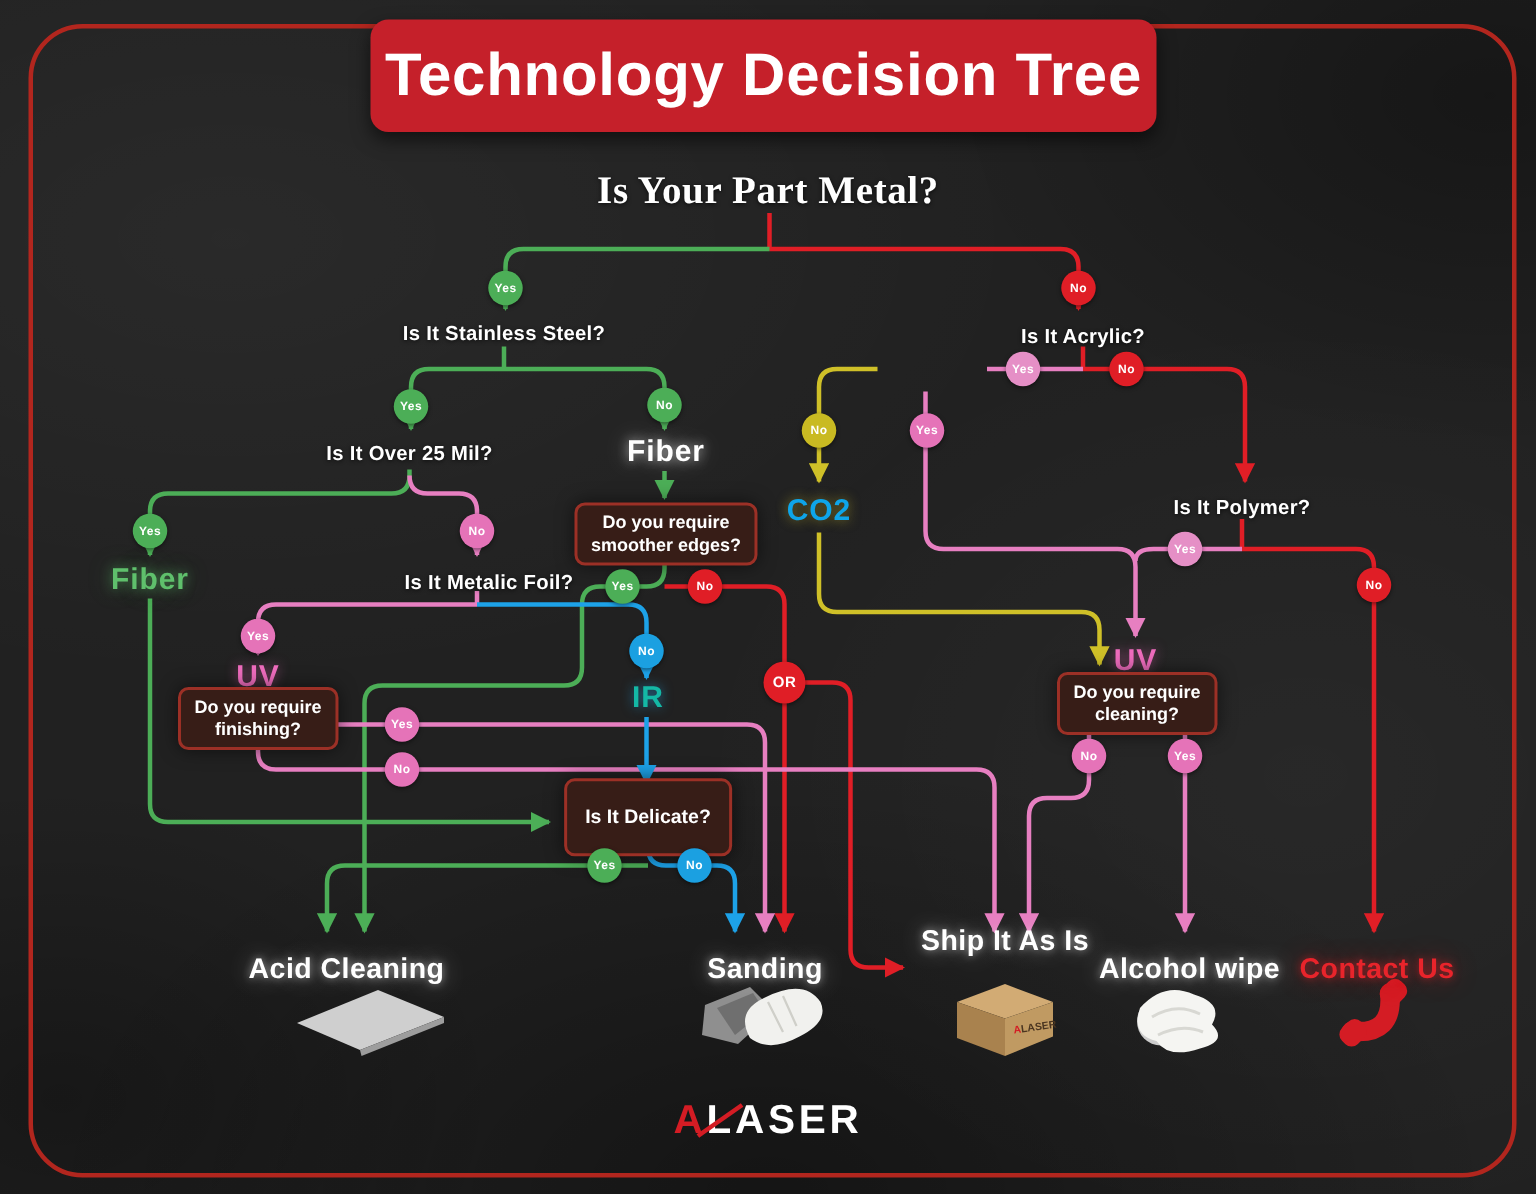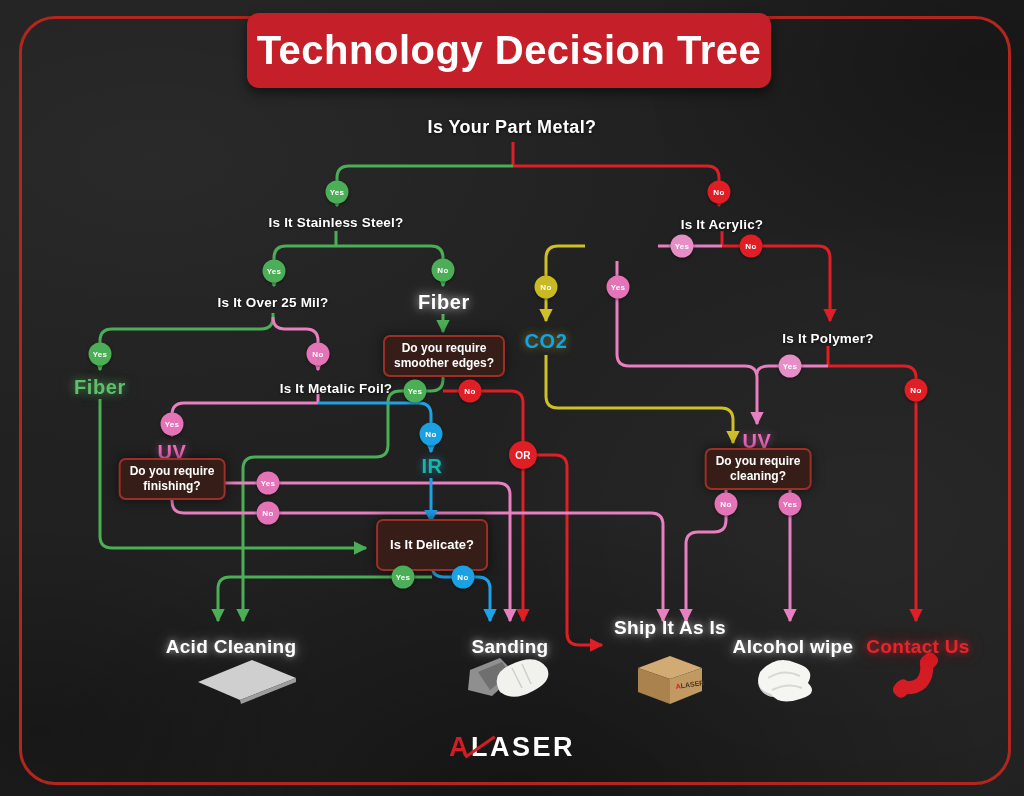--- a/index.html
+++ b/index.html
@@ -13,21 +13,21 @@
     radial-gradient(420px 300px at 4% 92%, rgba(0,0,0,.3), transparent 70%);}
   .frame{position:absolute;left:19px;top:16px;width:986px;height:763px;
     border:3px solid #b2261e;border-radius:36px;}
   .banner{position:absolute;left:247px;top:13px;width:524px;height:75px;background:#c5202a;
     border-radius:12px;display:flex;align-items:center;justify-content:center;
     box-shadow:0 5px 12px rgba(0,0,0,.55);}
   .banner h1{margin:0;color:#fff;font-size:40px;font-weight:800;letter-spacing:.5px;}
   svg.lines{position:absolute;left:0;top:0;}
   .q{position:absolute;transform:translate(-50%,-50%);color:#fff;font-weight:800;font-size:13.5px;
     white-space:nowrap;letter-spacing:.2px;text-shadow:0 1px 3px rgba(0,0,0,.7);}
-  .q.root{font-size:18px;letter-spacing:.4px;}
+  .q.root{font-size:26px;letter-spacing:.4px;font-family:Liberation Serif, serif;}
   .q.two-line{white-space:normal;text-align:center;line-height:1.18;width:110px;}
   .qbox{position:absolute;transform:translate(-50%,-50%);background:#371d17;border:2px solid #9c3026;
     border-radius:7px;padding:4px 9px;text-align:center;color:#fff;font-weight:800;font-size:12px;
     line-height:1.25;white-space:nowrap;box-shadow:0 0 12px rgba(0,0,0,.55);}
   .tech{position:absolute;transform:translate(-50%,-50%);font-weight:800;font-size:20px;
     letter-spacing:.6px;white-space:nowrap;}
   .tech.white{color:#fff;text-shadow:0 0 8px rgba(255,255,255,.6),0 0 18px rgba(255,255,255,.35);}
   .tech.green{color:#5fc06c;text-shadow:0 0 8px rgba(95,192,108,.55),0 0 16px rgba(95,192,108,.35);}
   .tech.pink{color:#ee6cbd;text-shadow:0 0 8px rgba(238,108,189,.55);}
   .tech.blue{color:#14b8a6;text-shadow:0 0 8px rgba(35,167,234,.6);}
@@ -149,21 +149,21 @@
     </g>
   </svg>
 
   <div class="banner">
     <h1>Technology Decision Tree</h1>
   </div>
 
   <div class="q root" style="left:512px;top:127px">Is Your Part Metal?</div>
   <div class="q" style="left:336px;top:222px">Is It Stainless Steel?</div>
   <div class="q" style="left:273px;top:302px">Is It Over 25 Mil?</div>
-  <div class="q" style="left:336px;top:388px">Is It Metalic Foil?</div>
+  <div class="q" style="left:326px;top:388px">Is It Metalic Foil?</div>
   <div class="q" style="left:722px;top:224px">Is It Acrylic?</div>
   <div class="q" style="left:828px;top:338px">Is It Polymer?</div>
 
   <div class="tech white" style="left:444px;top:302px">Fiber</div>
   <div class="tech green" style="left:100px;top:387px">Fiber</div>
   <div class="tech pink" style="left:172px;top:452px">UV</div>
   <div class="tech blue" style="left:432px;top:466px">IR</div>
   <div class="tech yellow" style="left:546px;top:341px">CO2</div>
   <div class="tech pink" style="left:757px;top:441px">UV</div>
 

